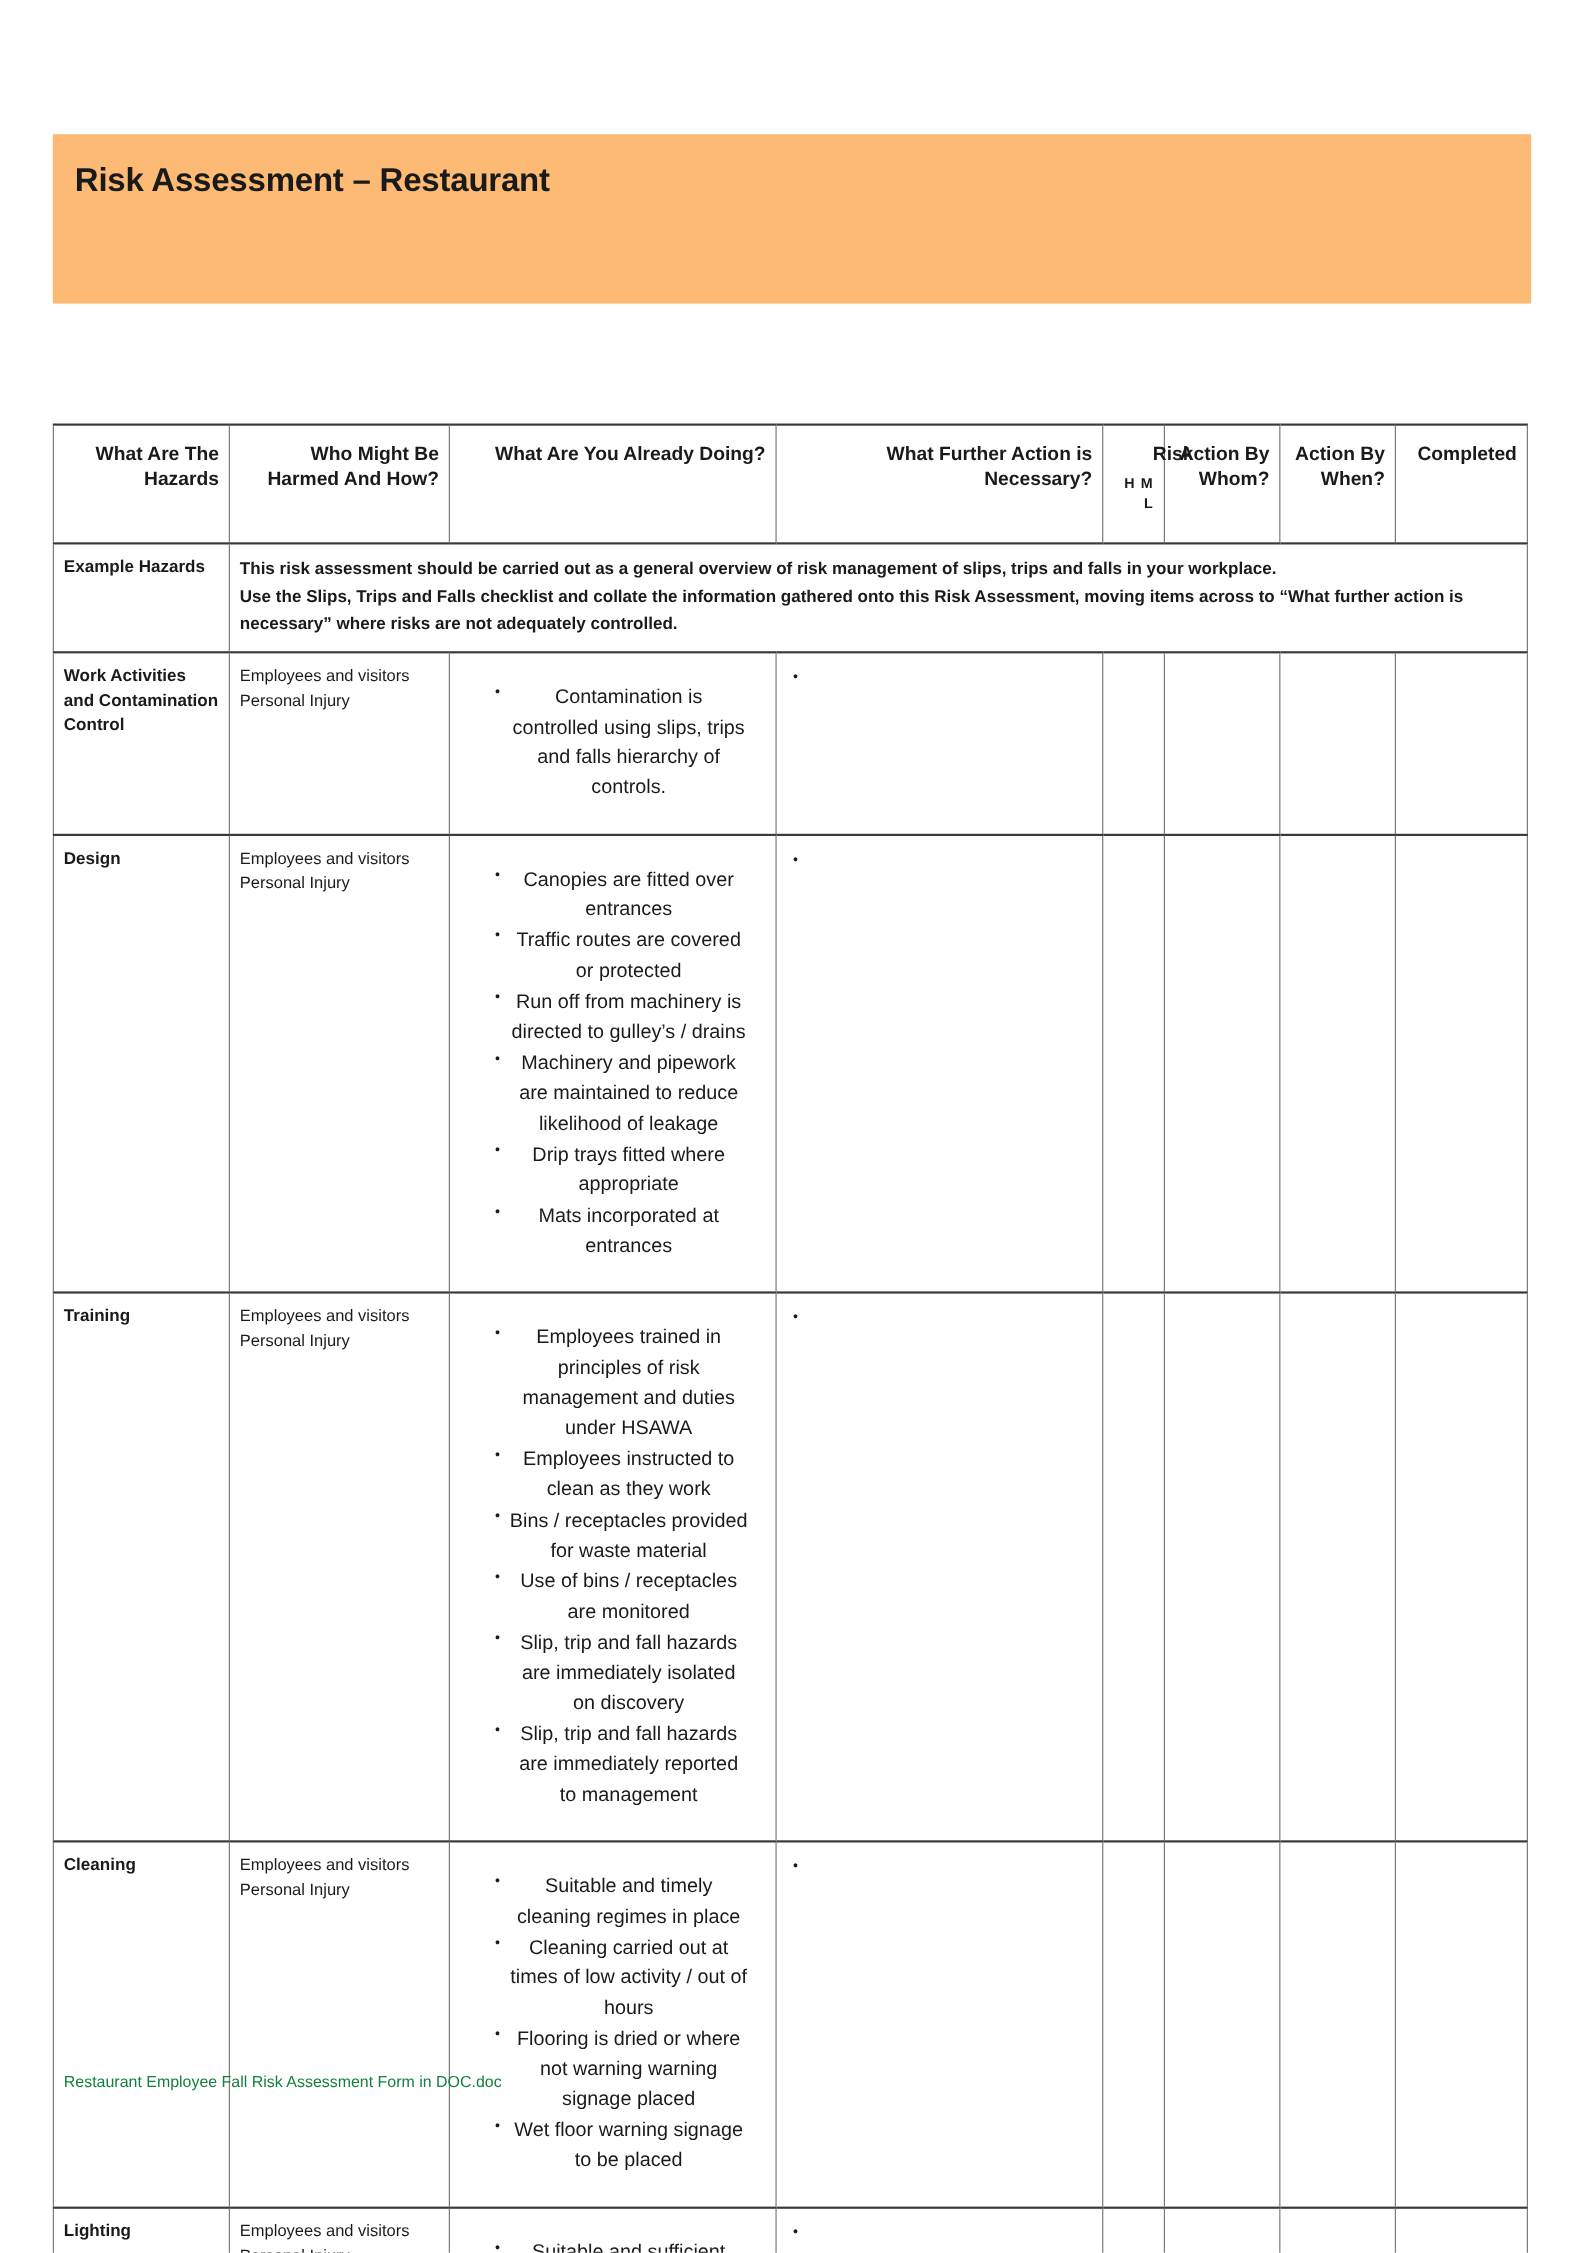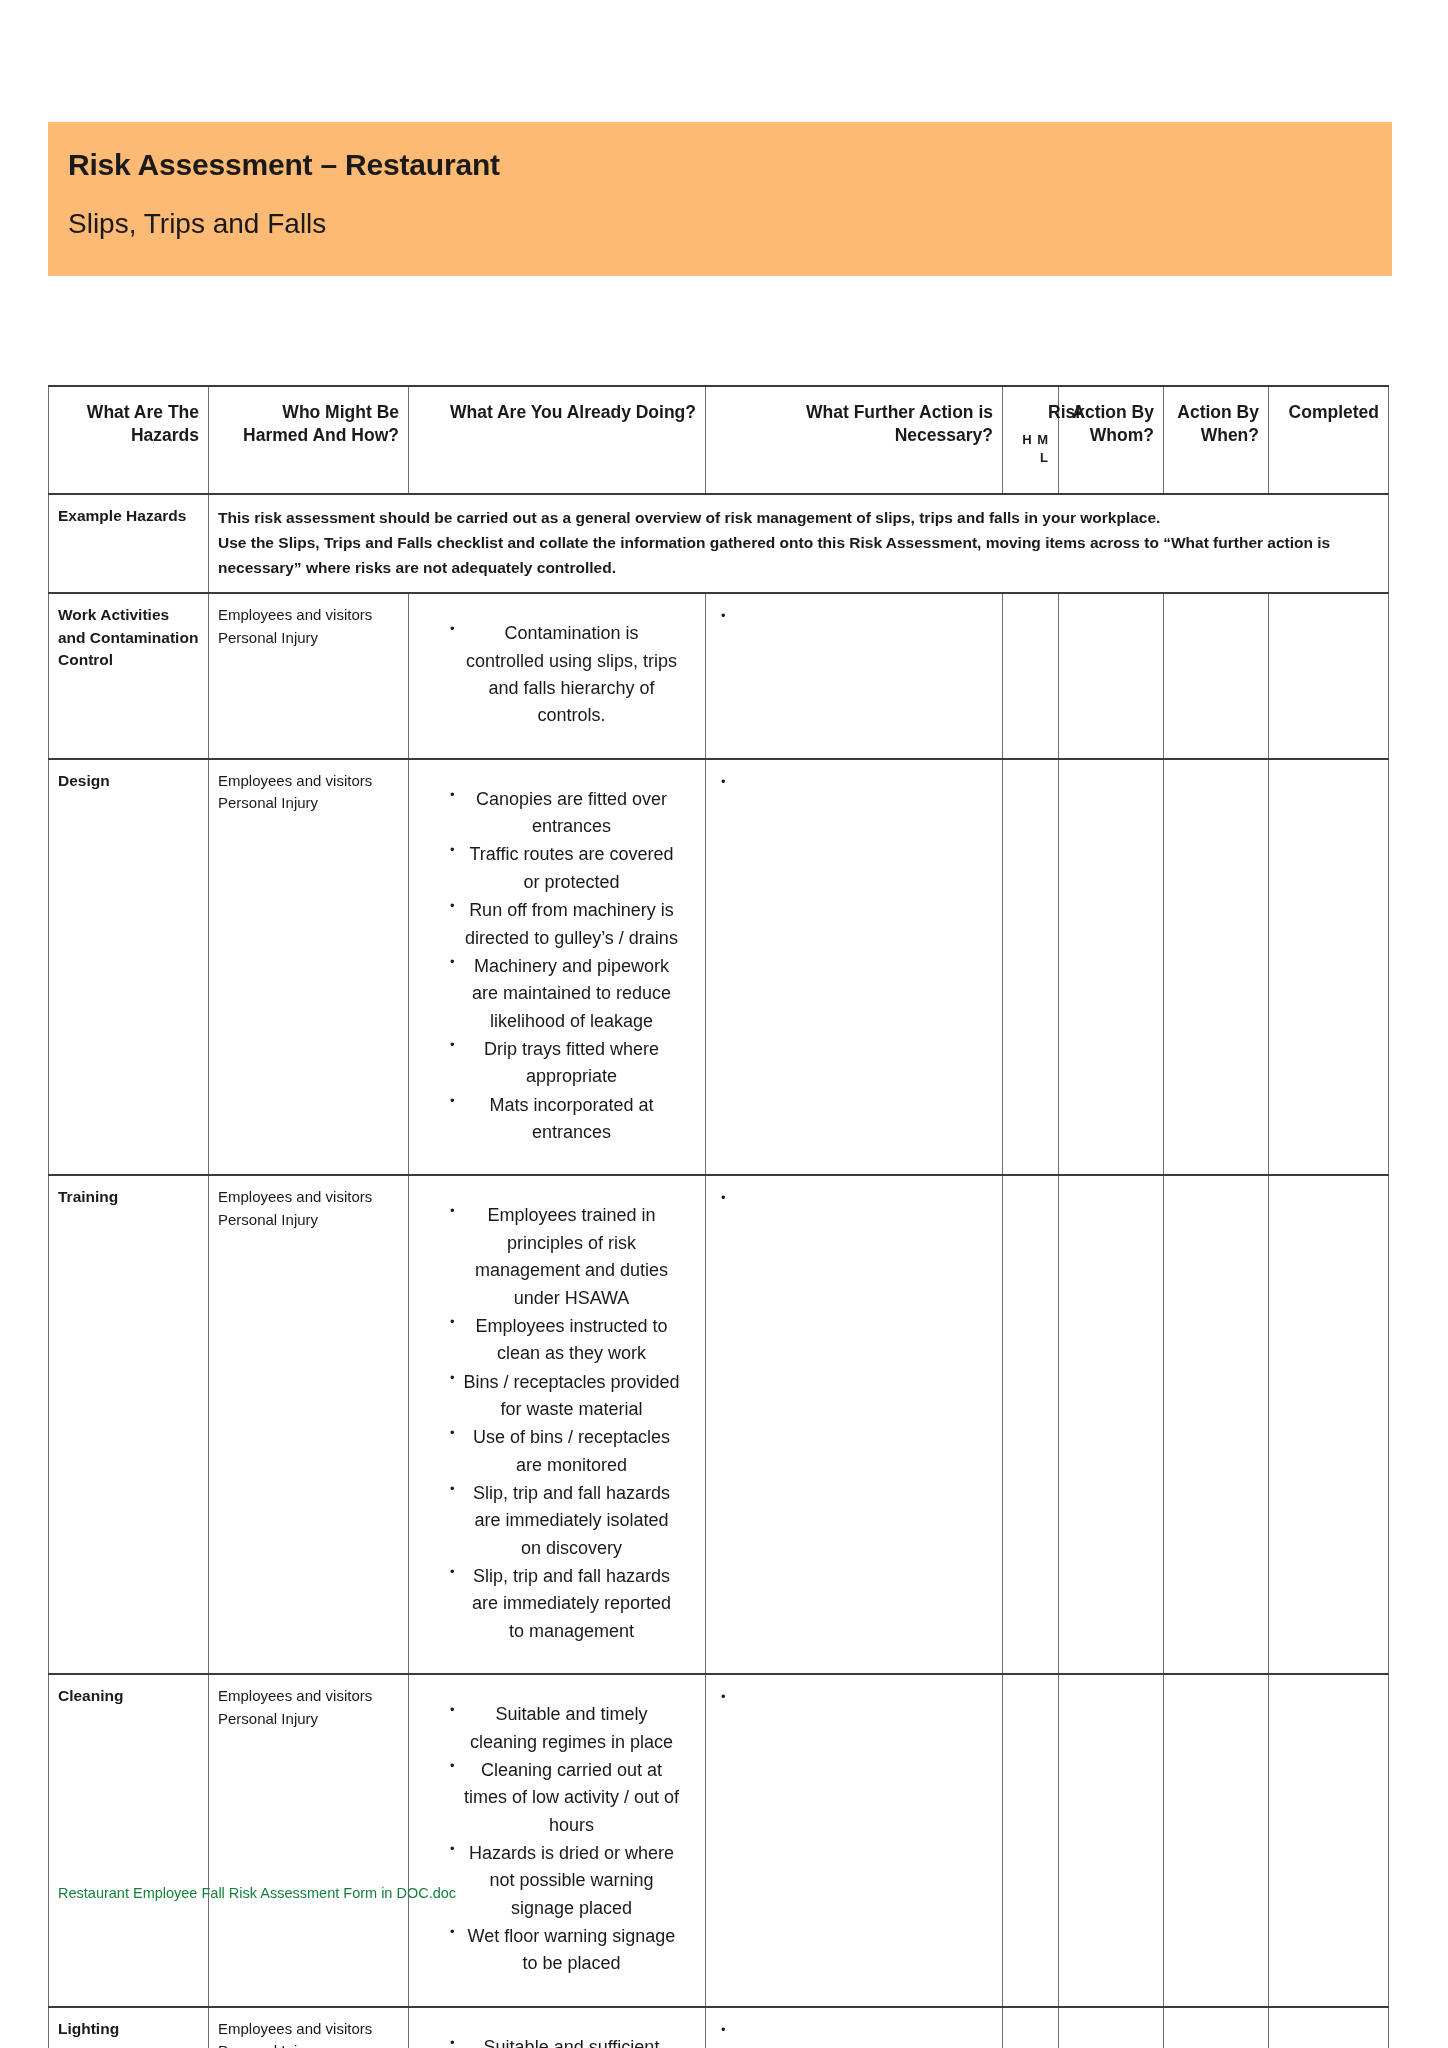--- a/index.html
+++ b/index.html
@@ -150,21 +150,20 @@
     white-space: nowrap;
   }
 </style>
 </head>
 <body>
 
 <div class="page">
 
   <div class="title-banner">
     <div class="title-line-1">Risk Assessment – Restaurant</div>
-    <div class="title-line-2">Slips, Trips and Falls</div>
   </div>
 
   <table class="ra-table">
     <colgroup>
       <col class="c-hazard">
         <col class="c-who">
         <col class="c-doing">
         <col class="c-further">
       <col class="c-risk">
         <col class="c-whom">
@@ -264,21 +263,21 @@
         <tr class="row-sep-strong">
           <td class="cell-hazard">Cleaning</td>
           <td class="cell-who">
             <div>Employees and visitors</div>
             <div>Personal Injury</div>
           </td>
           <td>
             <ul class="bullets">
               <li>Suitable and timely cleaning regimes in place</li>
               <li>Cleaning carried out at times of low activity / out of hours</li>
-              <li>Hazards is dried or where not possible warning signage placed</li>
+              <li>Flooring is dried or where not warning warning signage placed</li>
               <li>Wet floor warning signage to be placed</li>
             </ul>
           </td>
           <td>
             <div class="empty-bullet"></div>
           </td>
           <td></td>
           <td></td>
           <td></td>
           <td></td>

